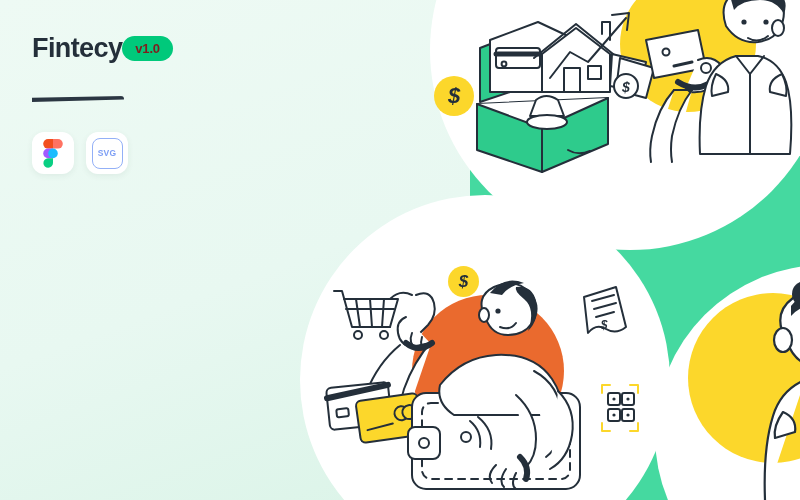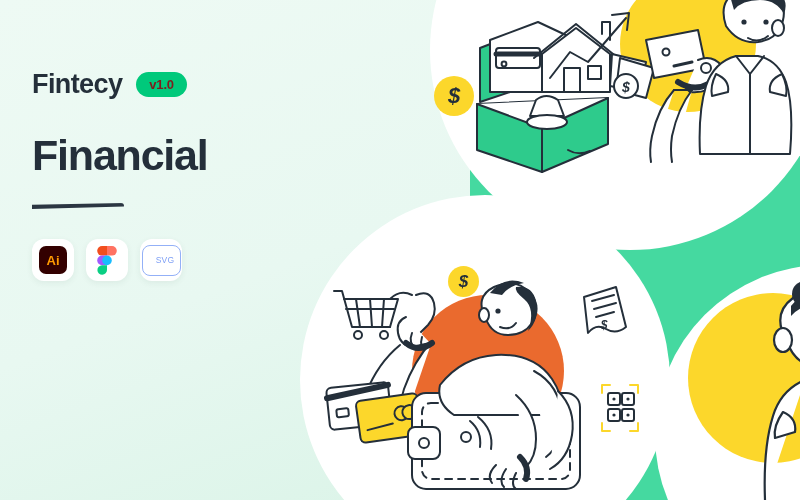--- a/index.html
+++ b/index.html
@@ -40,23 +40,21 @@
 
   
   .left-col {
     position: absolute;
     left: 32px; top: 28px;
     width: 370px;
   }
   .brandrow {
     display: flex;
     align-items: center;
-    gap: 14px;
     height: 40px;
-    margin-top: 36px;
   }
   .brand-name {
     font-size: 27px;
     font-weight: bold;
     color: #242f3a;
     letter-spacing: -0.6px;
   }
   .version-badge {
     background: #00c97b;
     color: #7f1d1d;
@@ -118,23 +116,22 @@
     align-items: center;
     justify-content: center;
   }
   .fmt-outline {
     width: 29px; height: 29px;
     border-radius: 8px;
     display: flex;
     align-items: center;
     justify-content: center;
     font-size: 8.5px;
-    font-weight: normal;
+    font-weight: bold;
     letter-spacing: .2px;
-    padding-left: 8px;
   }
   .fmt-svg { border: 1.5px solid #93b0f7; color: #7e9ff5; }
   .fmt-eps { border: 1.5px solid #6b5ce7; color: #5b4ddb; }
 
   
   .illu { position: absolute; }
   .illu-top    { left: 430px; top: -18px;  width: 370px; height: 230px; }
   .illu-center { left: 320px; top: 245px;  width: 340px; height: 250px; }
   .illu-right  { left: 655px; top: 270px;  width: 200px; height: 230px; }
 
@@ -309,31 +306,27 @@
   </svg>
 
   <div class="left-col">
 
     <div class="brandrow">
       <span class="brand-name">Fintecy</span>
       <span class="version-badge">v1.0</span>
     </div>
 
     <div class="headline">
-      <div>Financial</div>
     </div>
 
     <div class="divider"></div>
 
 
     <div class="formats">
 
-      <div class="fmt">
-        <div class="fmt-ai-inner">Ai</div>
-      </div>
 
       <div class="fmt">
         <svg width="20" height="29" viewBox="0 0 20 29">
           <path d="M5 0 h5 v9.6 H5 a4.8 4.8 0 0 1 0 -9.6 z" fill="#f24e1e"></path>
           <path d="M10 0 h5 a4.8 4.8 0 0 1 0 9.6 h-5 z" fill="#ff7262"></path>
           <path d="M5 9.6 h5 v9.6 H5 a4.8 4.8 0 0 1 0 -9.6 z" fill="#a259ff"></path>
           <path d="M10 9.6 a4.8 4.8 0 1 1 0 9.6 a4.8 4.8 0 0 1 0 -9.6 z" fill="#1abcfe"></path>
           <path d="M5 19.2 h5 v4.8 a4.8 4.8 0 1 1 -5 -4.8 z" fill="#0acf83"></path>
         </svg>
       </div>

